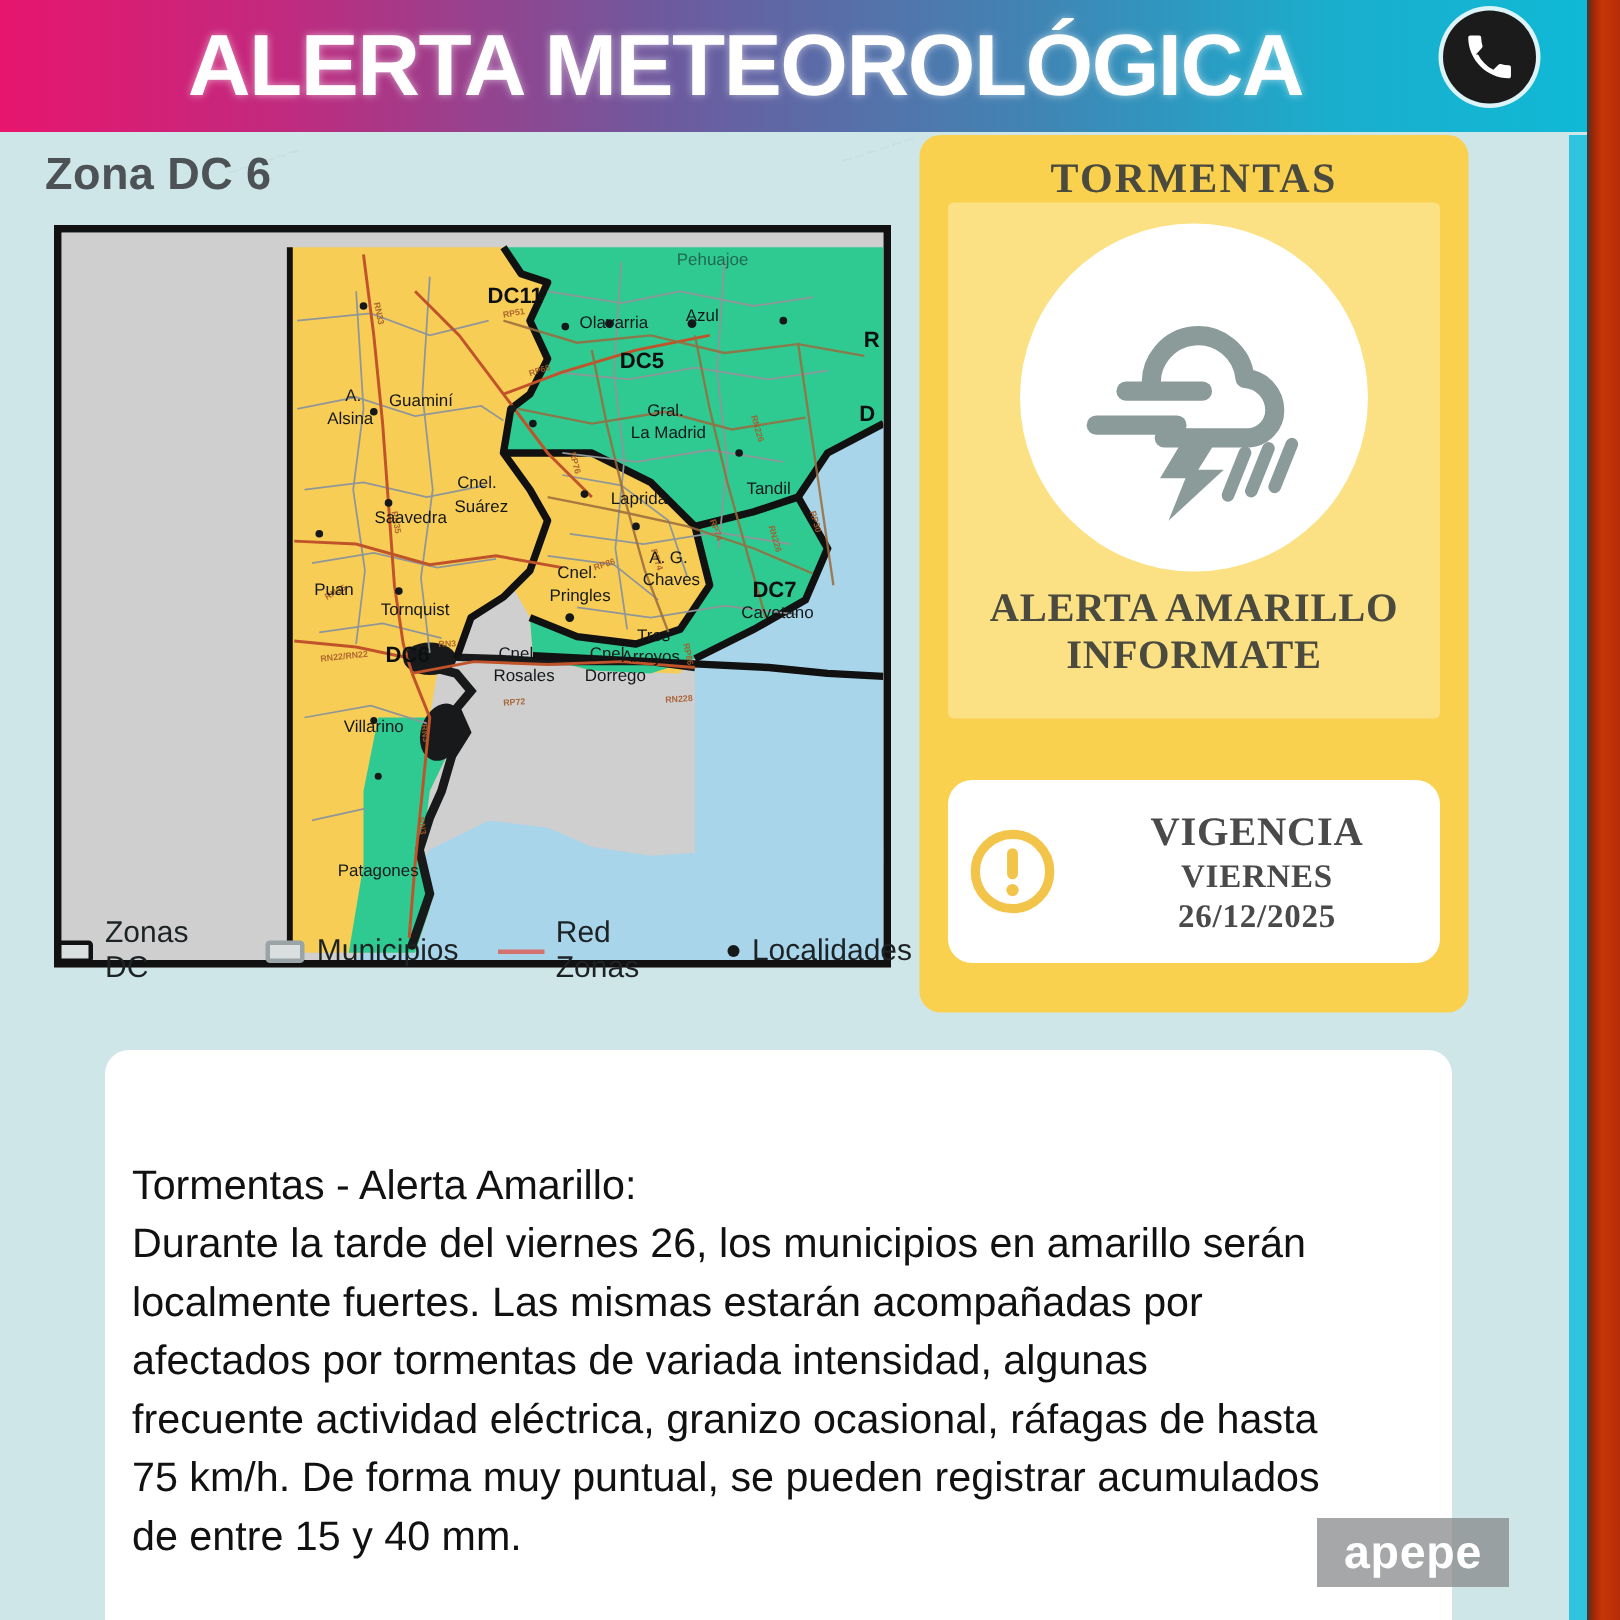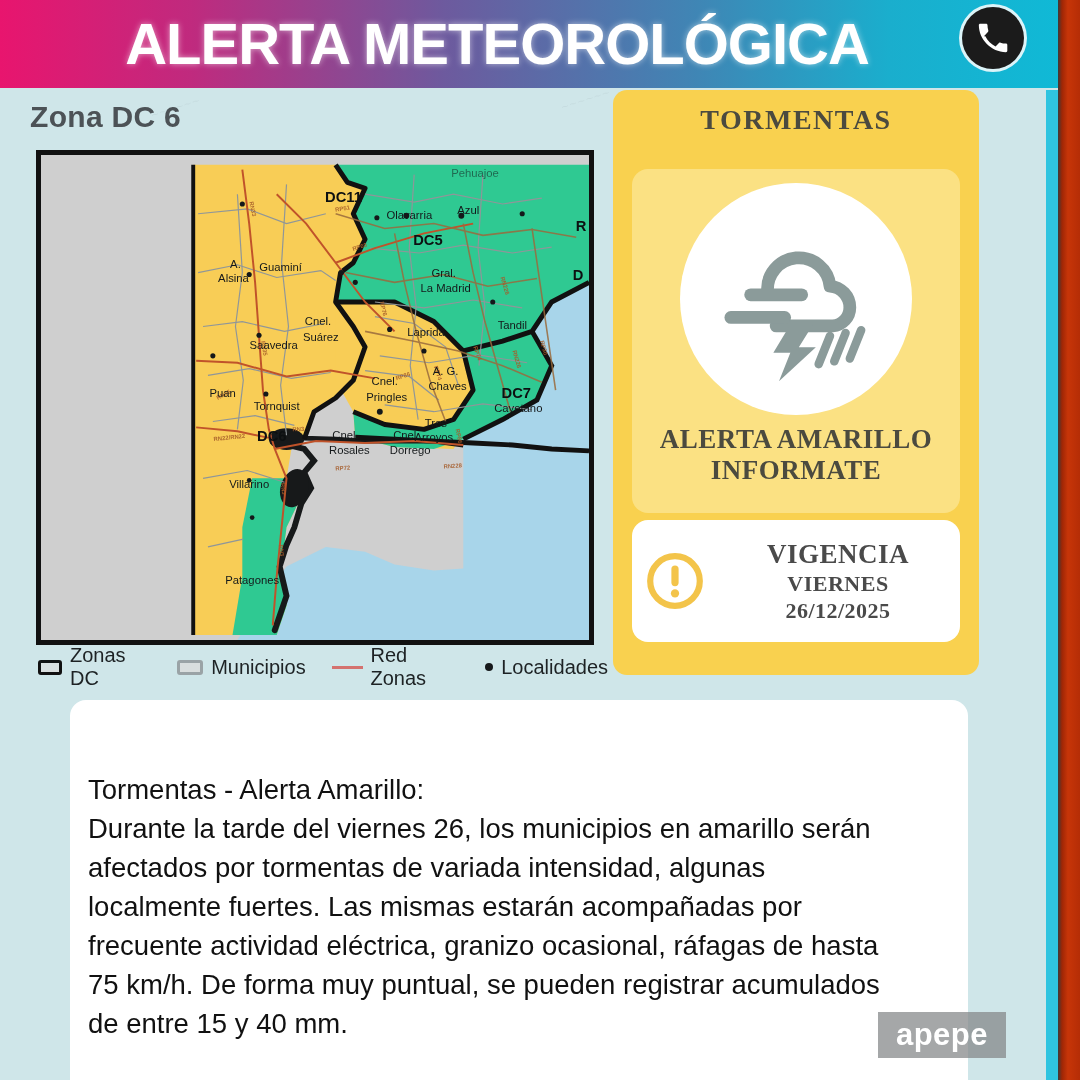--- a/index.html
+++ b/index.html
@@ -64,21 +64,21 @@
   .map-box {
     position: absolute; left: 36px; top: 150px;
     width: 558px; height: 495px;
     border: 5px solid #111;
     background: #cfcfcf;
     overflow: hidden;
   }
   .map-box svg { display: block; width: 100%; height: 100%; }
 
   .legend {
-    position: absolute; left: 38px; top: 652px;
+    position: absolute; left: 38px; top: 619px;
     width: 570px; height: 30px;
     display: flex; align-items: center;
     gap: 6px;
     color: #1d2224; font-size: 20px;
   }
   .legend-item { display: flex; align-items: center; gap: 8px; }
   .legend-item + .legend-item { margin-left: 20px; }
   .sw-zonas {
     width: 26px; height: 15px; border: 3px solid #111; border-radius: 3px; background: #d9dede;
   }
@@ -96,24 +96,24 @@
     border-radius: 14px;
     font-family: Liberation Serif, serif;
   }
   .alert-heading {
     text-align: center; color: #4b4a3f;
     font-size: 28px; font-weight: bold;
     letter-spacing: 1.5px;
     padding-top: 14px;
   }
   .alert-card {
-    position: absolute; left: 19px; top: 79px;
+    position: absolute; left: 19px; top: 45px;
     width: 328px; height: 344px;
     background: #fbe183;
-    border-radius: 16px;
+    border-radius: 4px;
   }
   .icon-circle {
     position: absolute; left: 50%; top: 14px;
     transform: translateX(-50%);
     width: 232px; height: 232px;
     border-radius: 50%;
     background: #ffffff;
     display: flex; align-items: center; justify-content: center;
   }
   .icon-circle svg { width: 170px; height: 170px; }
@@ -422,22 +422,22 @@
         <div class="vig-label">VIGENCIA</div>
         <div class="vig-day">VIERNES</div>
         <div class="vig-date">26/12/2025</div>
       </div>
     </div>
   </div>
 
   <div class="text-card">
     <div class="body-line">Tormentas - Alerta Amarillo:</div>
     <div class="body-line">Durante la tarde del viernes 26, los municipios en amarillo serán</div>
+    <div class="body-line">localmente fuertes. Las mismas estarán acompañadas por</div>
     <div class="body-line">afectados por tormentas de variada intensidad, algunas</div>
-    <div class="body-line">localmente fuertes. Las mismas estarán acompañadas por</div>
     <div class="body-line">frecuente actividad eléctrica, granizo ocasional, ráfagas de hasta</div>
     <div class="body-line">75 km/h. De forma muy puntual, se pueden registrar acumulados</div>
     <div class="body-line">de entre 15 y 40 mm.</div>
   </div>
 
   <div class="watermark">
     <span>apepe</span>
   </div>
 
 </div>

